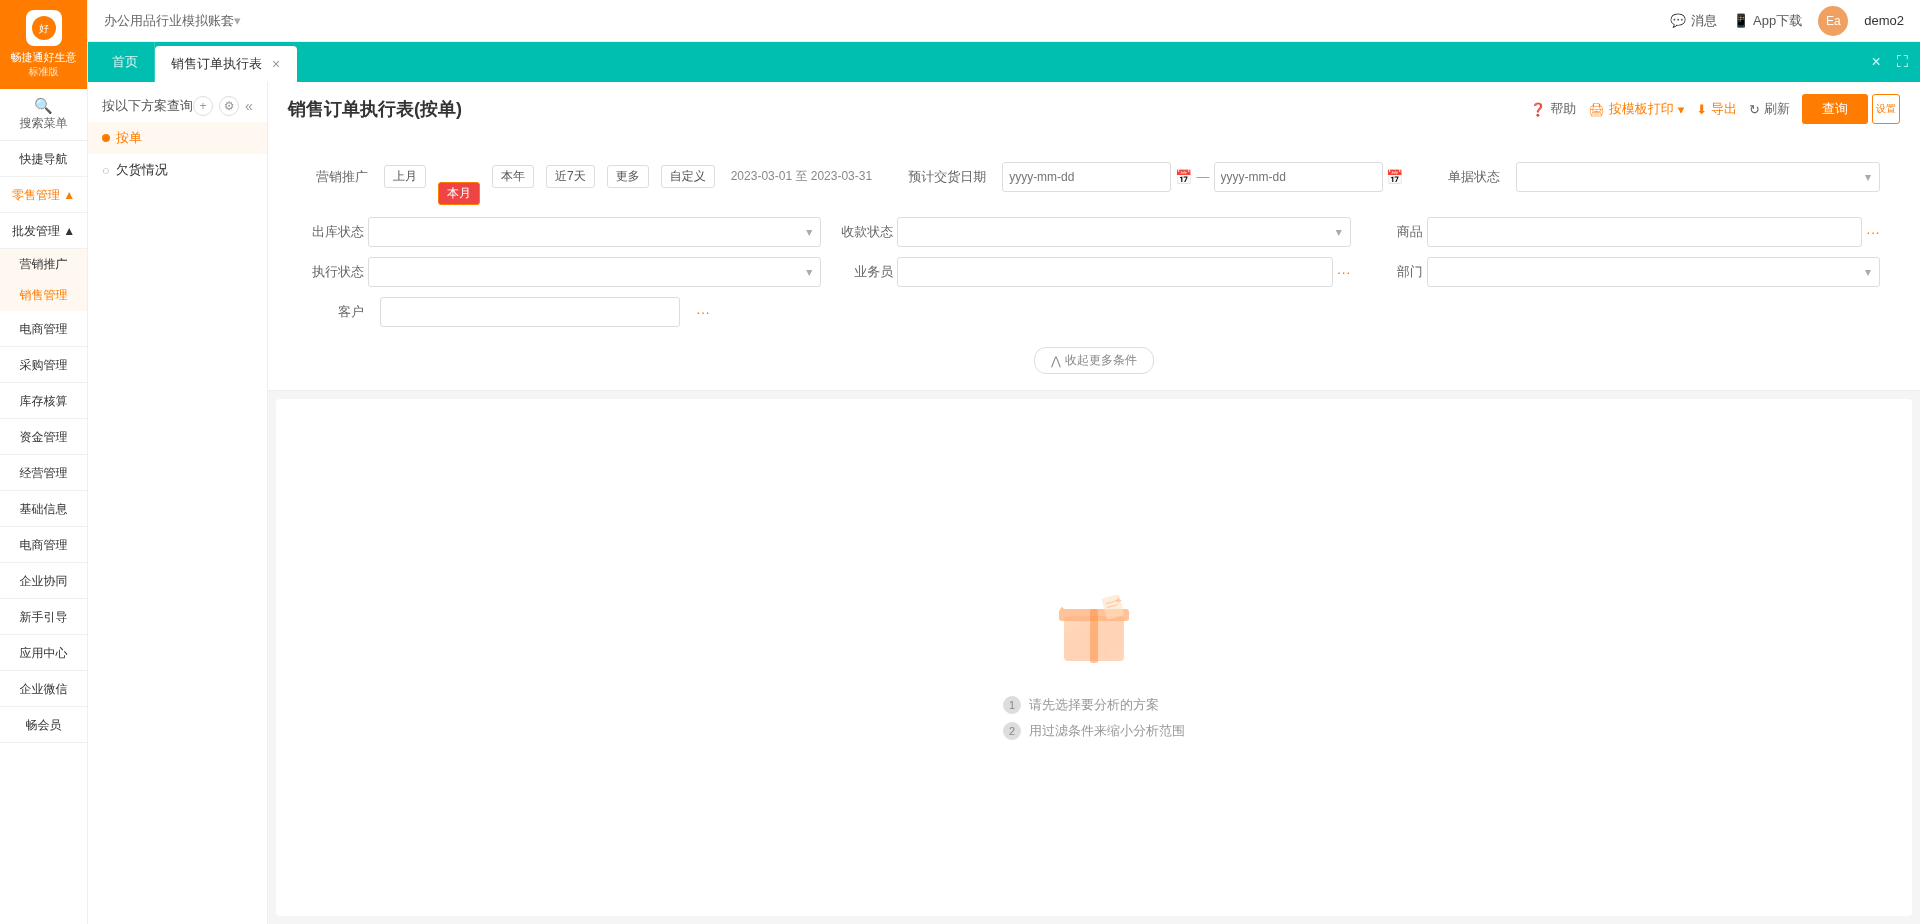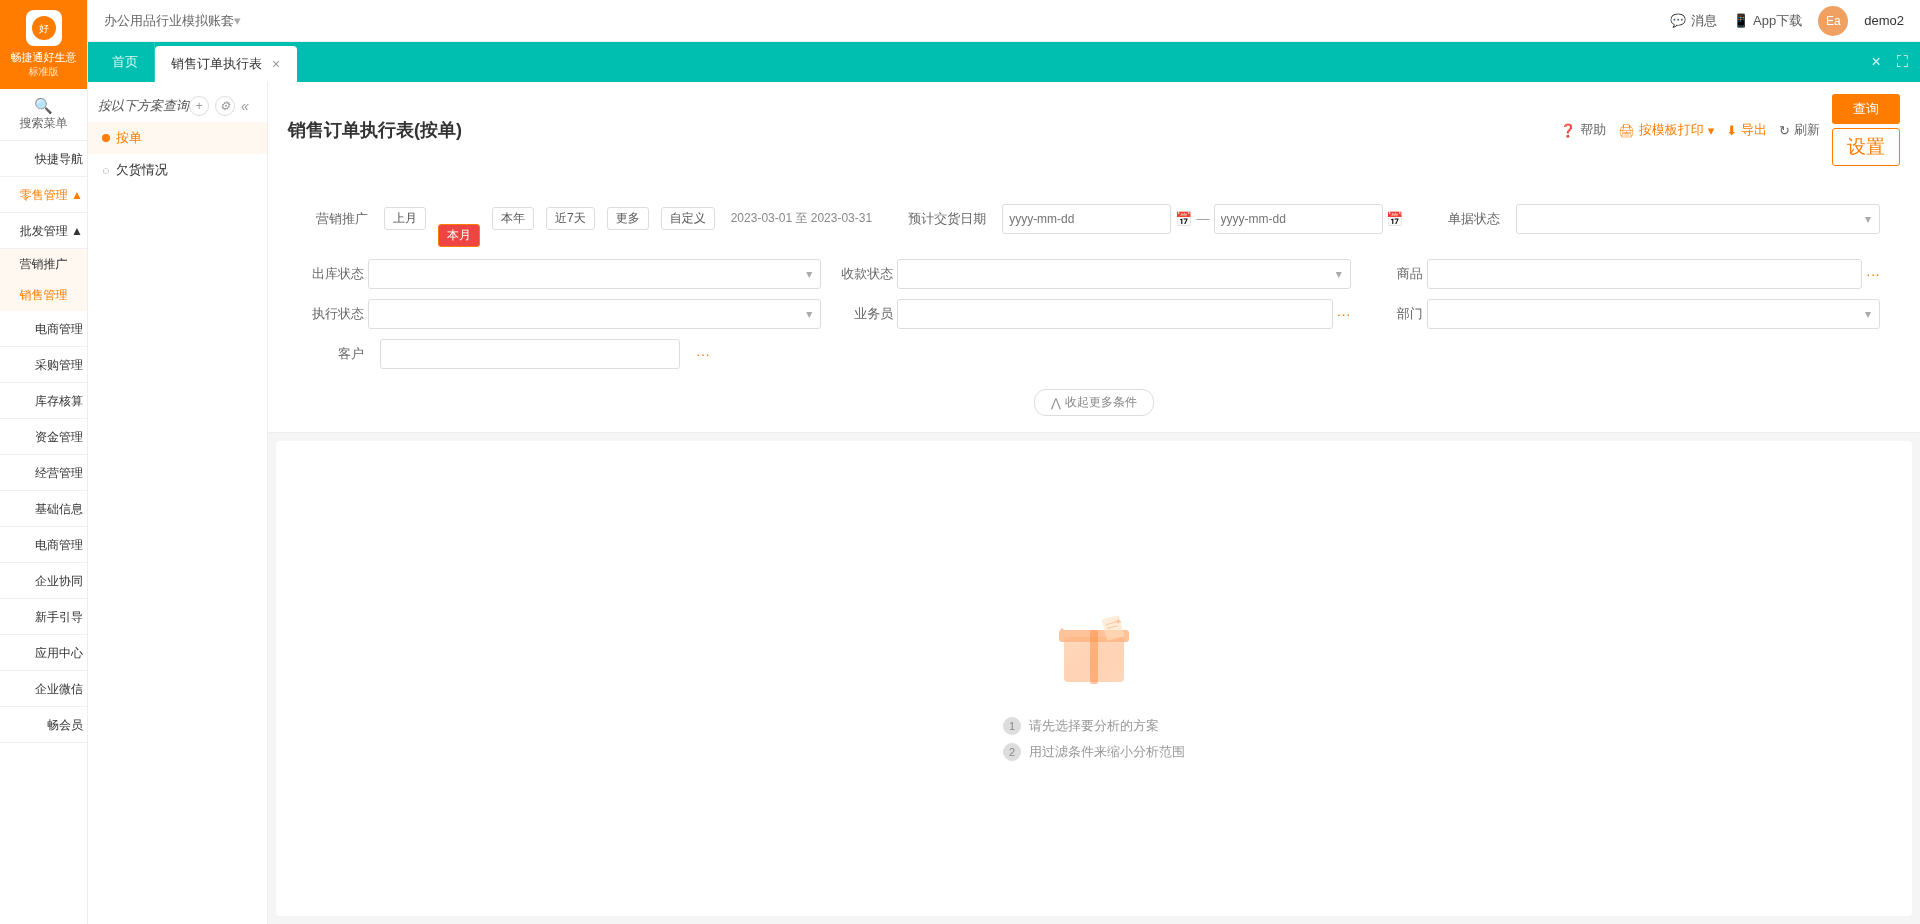--- a/index.html
+++ b/index.html
@@ -42,21 +42,21 @@
       padding: 8px 6px;
       color: #666;
       font-size: 12px;
       text-align: center;
       cursor: pointer;
       border-bottom: 1px solid #eee;
     }
     .sidebar-nav-item {
       width: 100%;
       padding: 8px 4px;
-      text-align: right;
+      text-align: center;
       color: #333;
       font-size: 12px;
       cursor: pointer;
       border-bottom: 1px solid #f0f0f0;
     }
     .sidebar-nav-item.active { color: #ff7c00; }
     .sidebar-nav-item .nav-label { font-size: 12px; margin-top: 2px; }
     .sidebar-subnav {
       width: 100%;
       background: #fff8f0;
@@ -187,25 +187,24 @@
     .left-panel {
       width: 180px;
       background: #fff;
       border-right: 1px solid #eee;
       padding: 8px 0;
       flex-shrink: 0;
     }
     .left-panel-header {
       display: flex;
       align-items: center;
-      justify-content: flex-start;
+      justify-content: center;
       padding: 6px 10px;
       color: #555;
       font-size: 13px;
-      font-style: italic;
     }
     .left-panel-header .header-actions {
       display: flex;
       align-items: center;
       gap: 6px;
     }
     .panel-icon-btn {
       width: 20px;
       height: 20px;
       border-radius: 50%;
@@ -285,24 +284,24 @@
       border: none;
       padding: 6px 20px;
       border-radius: 3px;
       cursor: pointer;
       font-size: 13px;
     }
     .btn-settings {
       background: #fff;
       color: #ff7c00;
       border: 1px solid #ff7c00;
-      padding: 5px 14px;
+      padding: 5px 3px;
       border-radius: 3px;
       cursor: pointer;
-      font-size: 19px;
+      font-size: 10px;
     }
 
     
     .filter-area {
       background: #fff;
       padding: 12px 20px;
     }
     .filter-row {
       display: flex;
       align-items: center;
@@ -627,21 +626,21 @@
               <span>▾</span>
             </div>
             <div class="header-action-link orange">
               <span>⬇</span>
               <span>导出</span>
             </div>
             <div class="header-action-link">
               <span>↻</span>
               <span>刷新</span>
             </div>
-            <div style="display:flex;flex-direction:column;gap:4px;">
+            <div style="display:flex;flex-direction:row;gap:4px;">
               <button class="btn-search">查询</button>
               <button class="btn-settings">设置</button>
             </div>
           </div>
         </div>
 
         <div class="filter-area">
 
           <div class="filter-row">
             <span class="filter-label">营销推广</span>

